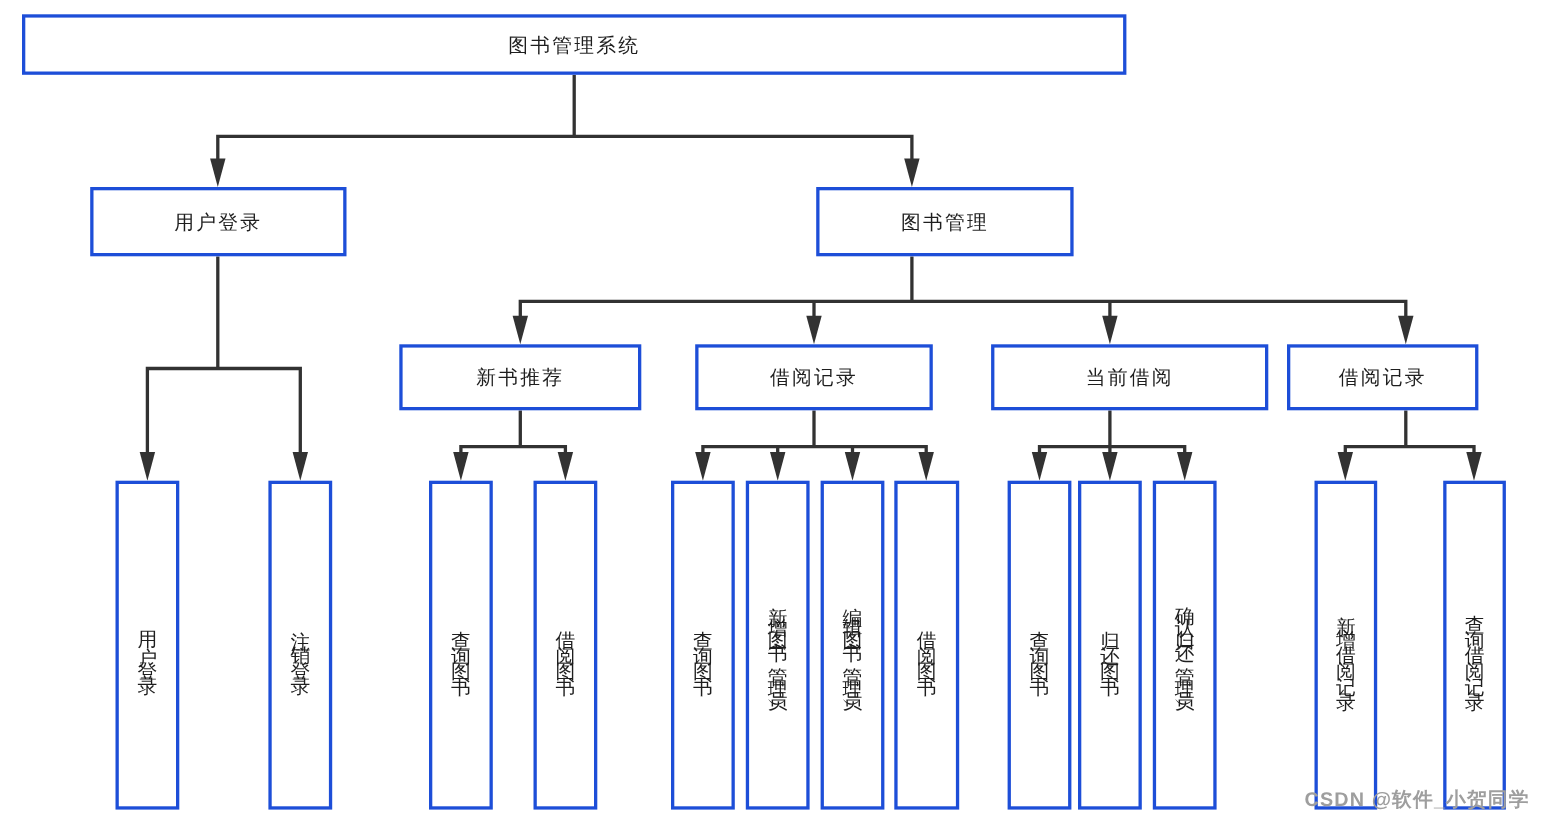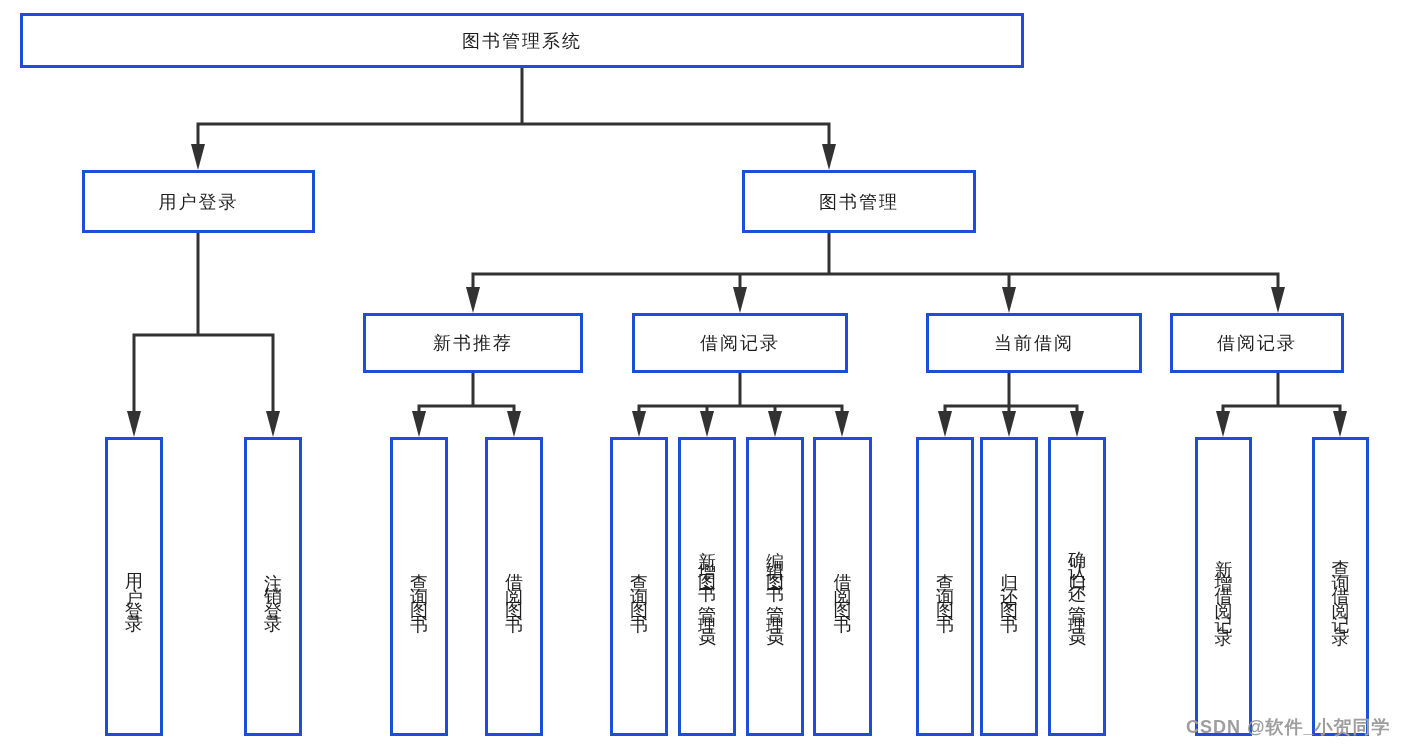--- a/index.html
+++ b/index.html
@@ -92,21 +92,21 @@
   <div class="box h" style="left:742px;top:170px;width:234px;height:63px">
     <span>图书管理</span>
   </div>
 
   <div class="box h" style="left:363px;top:313px;width:220px;height:60px">
     <span>新书推荐</span>
   </div>
   <div class="box h" style="left:632px;top:313px;width:216px;height:60px">
     <span>借阅记录</span>
   </div>
-  <div class="box h" style="left:926px;top:313px;width:216px;height:60px">
+  <div class="box h" style="left:901px;top:313px;width:252px;height:60px">
     <span>当前借阅</span>
   </div>
   <div class="box h" style="left:1170px;top:313px;width:174px;height:60px">
     <span>借阅记录</span>
   </div>
 
   <div class="box v" style="left:105px;top:437px;width:58px;height:299px">
     <span>用户登录</span>
   </div>
   <div class="box v" style="left:244px;top:437px;width:58px;height:299px">

